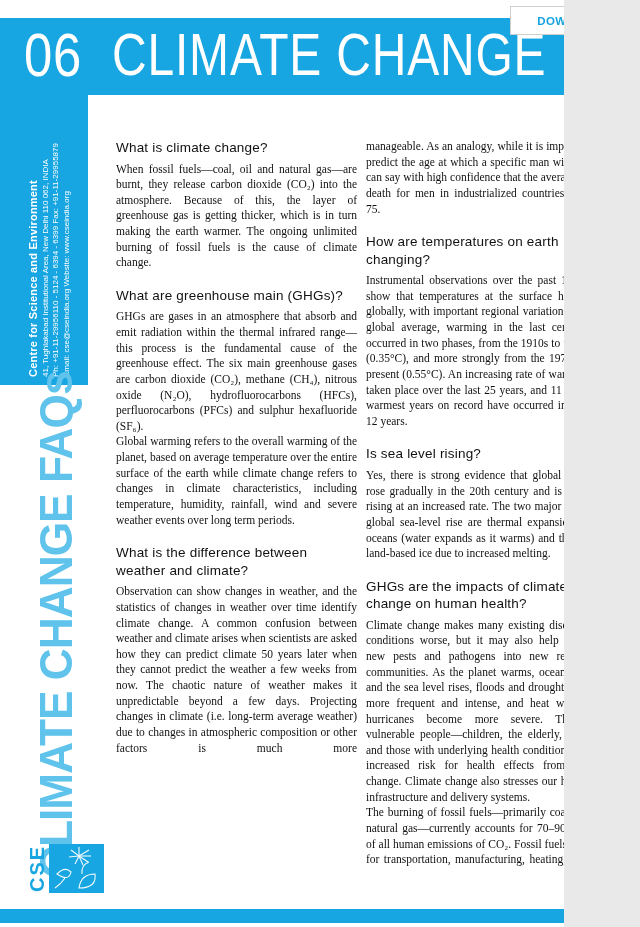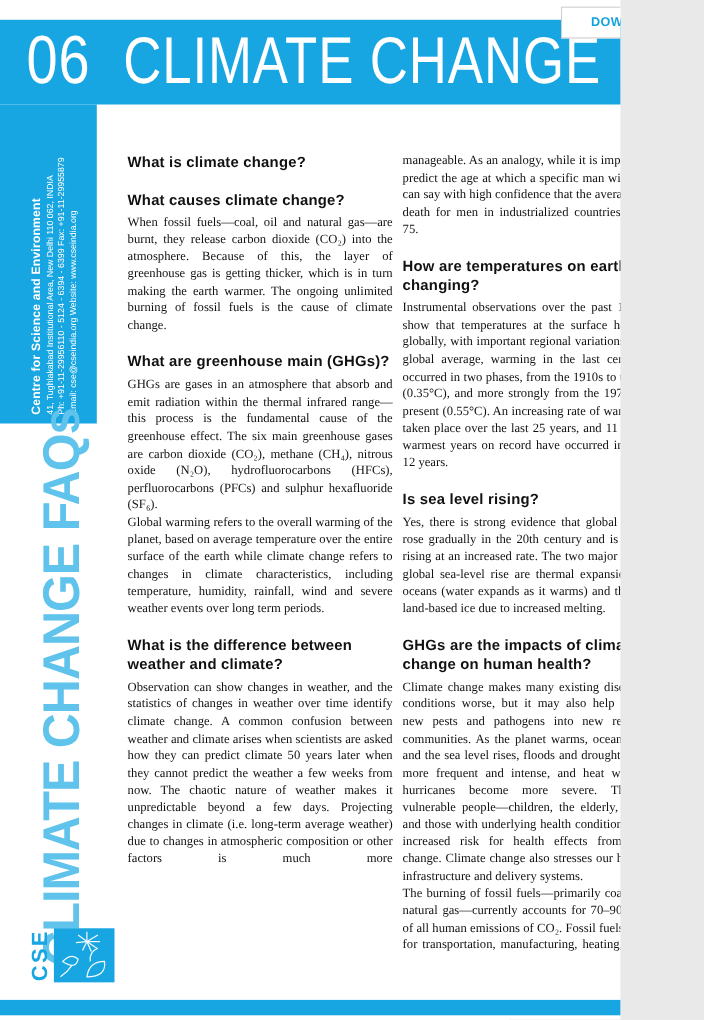--- a/index.html
+++ b/index.html
@@ -31,21 +31,21 @@
            white-space:nowrap;line-height:64px;transform:rotate(-90deg) scaleX(.94);}
   .v-cse{position:absolute;left:26px;top:892px;width:60px;transform:rotate(-90deg);transform-origin:0 0;
          color:#18a6e2;font-size:20px;font-weight:bold;letter-spacing:2px;}
   .logo-box{position:absolute;left:49px;top:844px;width:55px;height:49px;background:#18a6e2;}
 
   
   .col{position:absolute;top:139px;color:#111111;}
   .col-1{left:116px;width:241px;}
   .col-2{left:366px;width:242px;}
   .col h3{margin:16px 0 5px 0;font-family:"Liberation Sans",sans-serif;font-size:13.5px;
-          line-height:1.3;font-weight:bold;color:#111;letter-spacing:.2px;}
+          line-height:1.3;font-weight:normal;color:#111;letter-spacing:.2px;}
   .col section:first-child h3{margin-top:0;}
   .col p{margin:0;font-family:"Liberation Serif",serif;font-size:11.5px;line-height:1.36;
          text-align:justify;}
   .col p.cont{text-align-last:justify;}
 
   
   .v-year{position:absolute;left:623px;top:757px;width:95px;height:15px;transform:rotate(90deg);
           transform-origin:0 0;color:#18a6e2;font-size:13px;font-weight:bold;letter-spacing:5px;}
   .side-strip{position:absolute;left:626px;top:813px;width:14px;height:93px;background:#a9dcf2;}
   .footer-strip{position:absolute;left:0;top:909px;width:638px;height:14px;background:#18a6e2;}
@@ -94,21 +94,20 @@
       <path d="M33,30 q-1,-9 7,-12"></path>
       <path d="M6,44 q6,-4 10,-10"></path>
     </g>
   </svg>
 
   <div class="col col-1">
       <section>
         <h3>What is climate change?</h3>
       </section>
       <section>
-        <h3>What causes climate change?</h3>
         <p>When fossil fuels—coal, oil and natural gas—are burnt, they release carbon dioxide (CO₂) into the atmosphere. Because of this, the layer of greenhouse gas is getting thicker, which is in turn making the earth warmer. The ongoing unlimited burning of fossil fuels is the cause of climate change.</p>
       </section>
       <section>
         <h3>What are greenhouse main (GHGs)?</h3>
         <p>GHGs are gases in an atmosphere that absorb and emit radiation within the thermal infrared range—this process is the fundamental cause of the greenhouse effect. The six main greenhouse gases are carbon dioxide (CO₂), methane (CH₄), nitrous oxide (N₂O), hydrofluorocarbons (HFCs), perfluorocarbons (PFCs) and sulphur hexafluoride (SF₆).</p>
       </section>
       <section>
         <p>Global warming refers to the overall warming of the planet, based on average temperature over the entire surface of the earth while climate change refers to changes in climate characteristics, including temperature, humidity, rainfall, wind and severe weather events over long term periods.</p>
       </section>
       <section>

